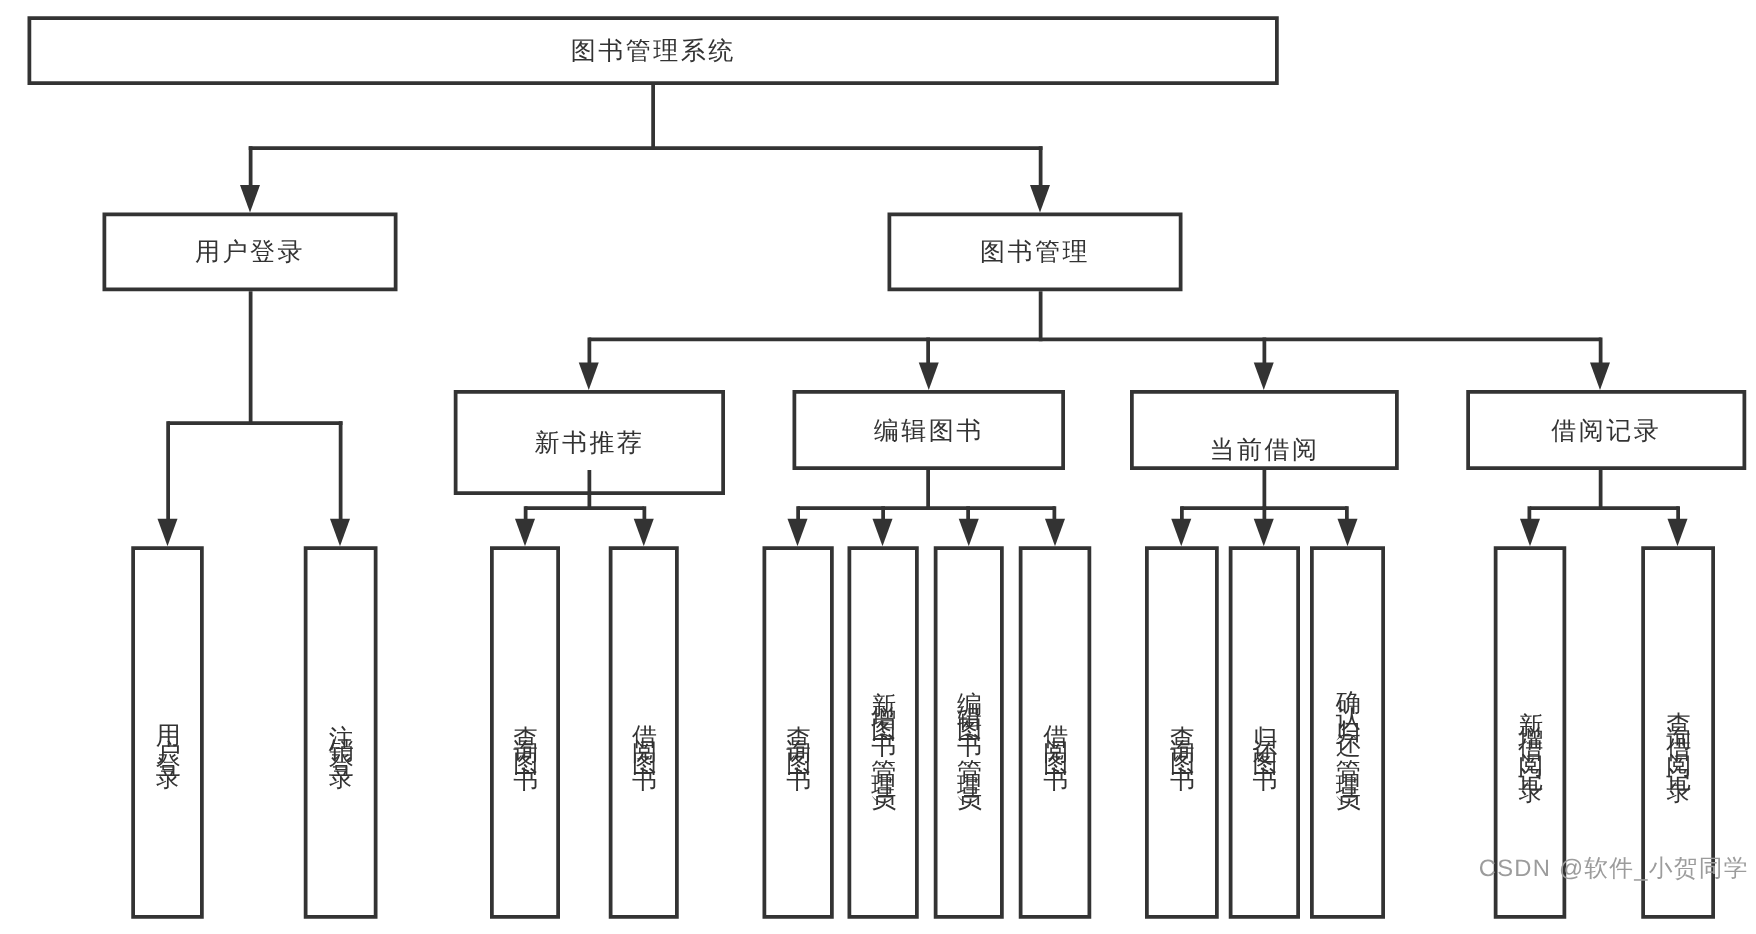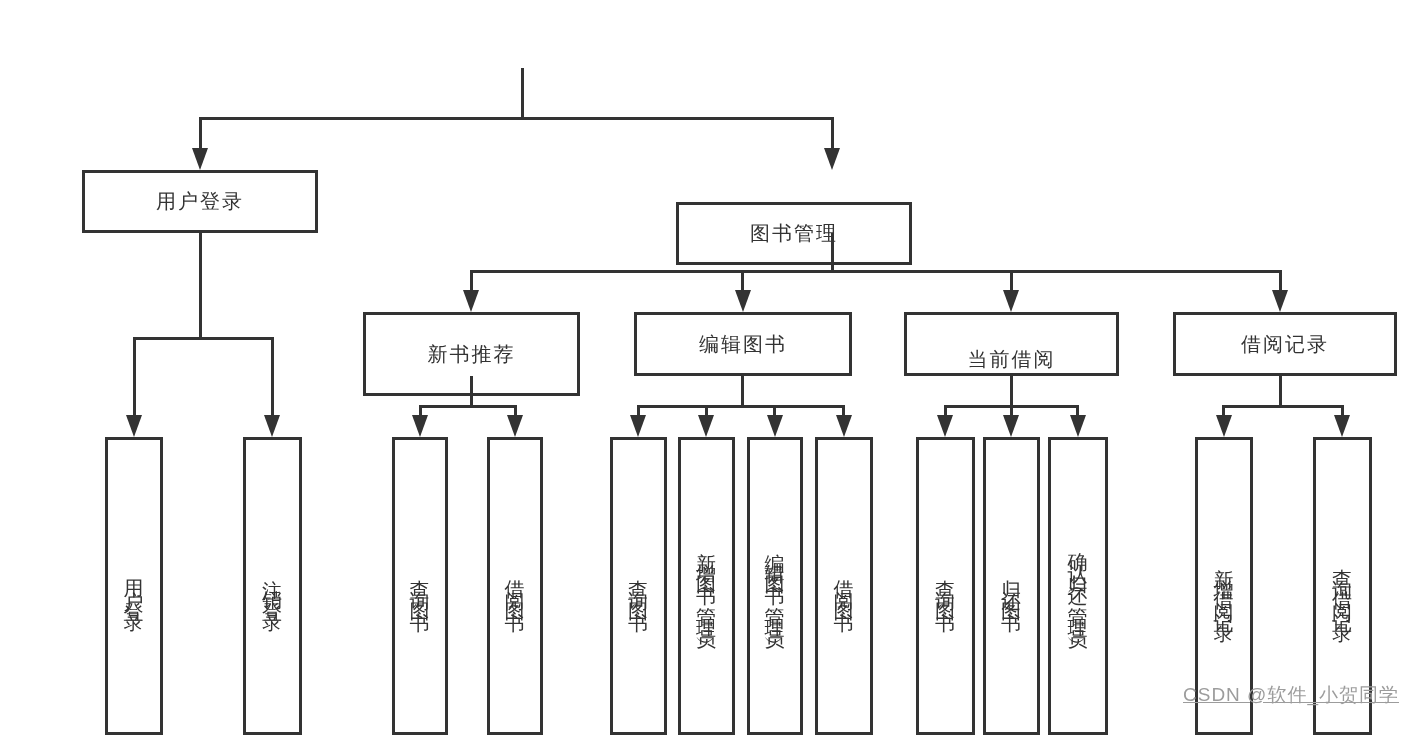--- a/index.html
+++ b/index.html
@@ -46,32 +46,35 @@
     color:var(--wm-color);
     letter-spacing:1px;
     white-space:nowrap;
   }
 </style>
 </head>
 <body>
 
 <div id="canvas">
 
+  <div class="box hbox" style="left:22px;top:13px;width:1001px;height:55px;">
+    <span>图书管理系统</span>
+  </div>
 
   <div class="vline" style="left:521px;top:68px;height:52px;"></div>
   <div class="hline" style="left:199px;top:117px;width:635px;"></div>
   <div class="vline" style="left:199px;top:117px;height:34px;"></div>
   <div class="arrow" style="left:192px;top:148px;"></div>
   <div class="vline" style="left:831px;top:117px;height:34px;"></div>
   <div class="arrow" style="left:824px;top:148px;"></div>
 
   <div class="box hbox" style="left:82px;top:170px;width:236px;height:63px;">
     <span>用户登录</span>
   </div>
-  <div class="box hbox" style="left:676px;top:170px;width:236px;height:63px;margin-top:32px;">
+  <div class="box hbox" style="left:710px;top:170px;width:236px;height:63px;">
     <span>图书管理</span>
   </div>
 
   <div class="vline" style="left:199px;top:233px;height:107px;"></div>
   <div class="hline" style="left:134px;top:337px;width:140px;"></div>
   <div class="vline" style="left:133px;top:337px;height:80px;"></div>
   <div class="arrow" style="left:126px;top:415px;"></div>
   <div class="vline" style="left:271px;top:337px;height:80px;"></div>
   <div class="arrow" style="left:264px;top:415px;"></div>
 
@@ -170,15 +173,15 @@
     <span class="vtext">确认归还（管理员）</span>
   </div>
 
   <div class="box vbox" style="left:1195px;top:437px;width:58px;height:298px;">
     <span class="vtext">新增借阅记录</span>
   </div>
   <div class="box vbox" style="left:1313px;top:437px;width:59px;height:298px;">
     <span class="vtext">查询借阅记录</span>
   </div>
 
-  <div class="watermark" style="left:1183px;top:682px;text-decoration:underline;">CSDN @软件_小贺同学</div>
+  <div class="watermark" style="left:1183px;top:682px;">CSDN @软件_小贺同学</div>
 
 </div>
 
 </body></html>

